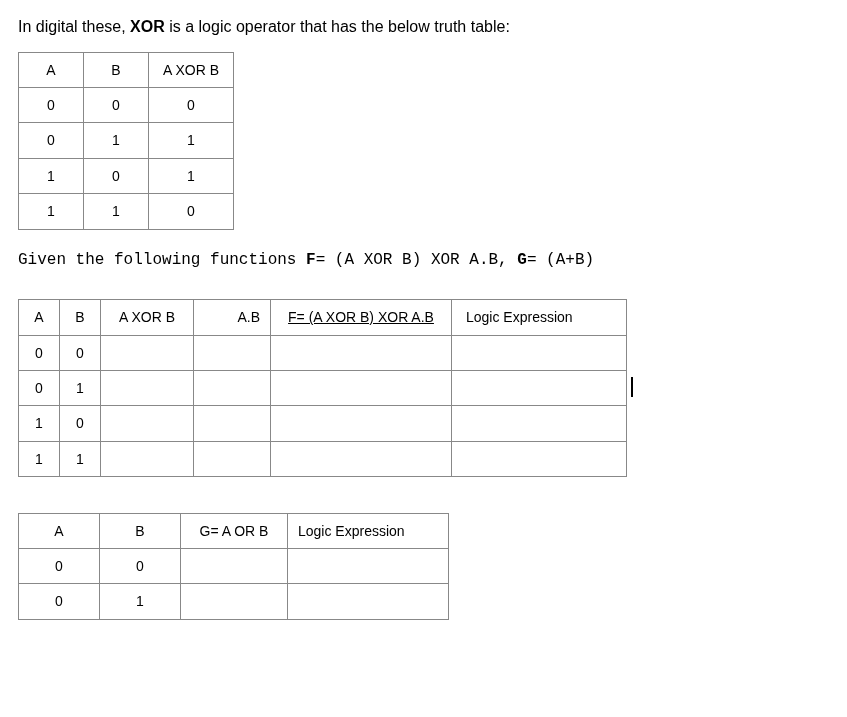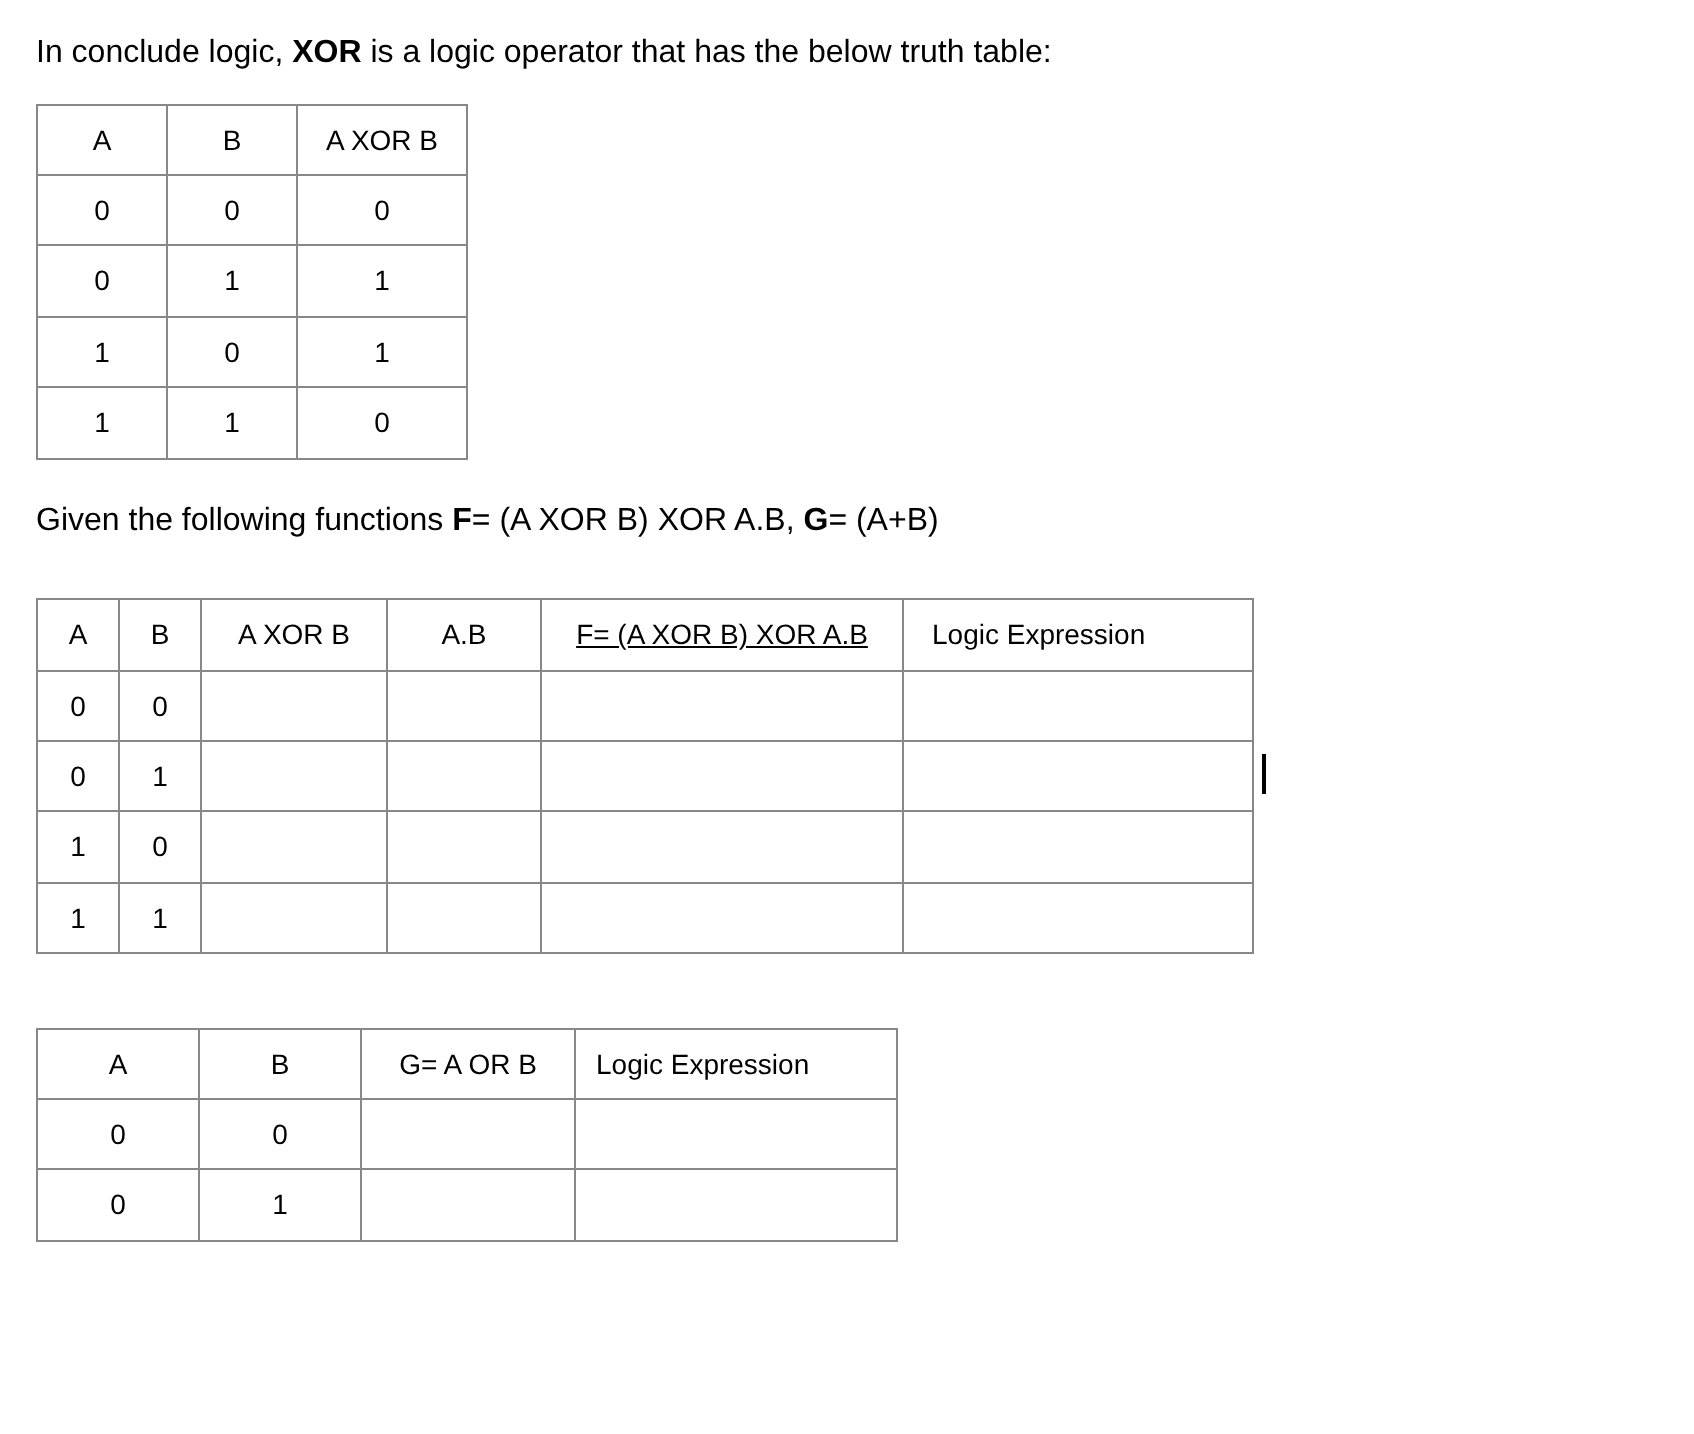--- a/index.html
+++ b/index.html
@@ -22,48 +22,48 @@
   table td, table th {
     border: 1px solid #888;
     text-align: center;
     font-weight: normal;
     font-size: 14px;
     padding: 6px 10px;
     height: 18px;
   }
   .xor-table td, .xor-table th { width: 44px; }
   .xor-table th:last-child, .xor-table td:last-child { width: 64px; }
-  .given { margin: 6px 0 16px 0; }
+  .given { margin: 6px 0 16px 0; font-family: Liberation Mono, monospace; }
   .q-list { margin-left: 24px; }
   .q-item { margin-bottom: 12px; line-height: 2.0; }
   .sub-indent { margin-left: 24px; }
   .f-table th.ab, .f-table td.ab { width: 28px; padding:6px 6px;}
   .f-table th.axb { width: 72px; }
-  .f-table th.adb { width: 56px; }
+  .f-table th.adb { width: 56px; text-align: right; }
   .f-table th.feq { width: 160px; text-decoration: underline; }
   .f-table th.le { width: 150px; text-align:left; padding-left:14px;}
   .f-table td { height: 18px; }
   .g-table th.ab, .g-table td.ab { width: 60px; }
   .g-table th.gor { width: 86px; }
   .g-table th.le { width: 140px; text-align:left; padding-left:10px;}
   .g-table td { height: 18px; }
   .cursor-mark {
     position: absolute;
     border-left: 2px solid #000;
     height: 20px;
   }
   .table-wrap { position: relative; display:inline-block; }
 </style>
 </head>
 <body>
 
 
 
 <div class="intro">
-  <span>In conclude logic, </span><span class="bold">XOR</span><span> is a logic operator that has the below truth table:</span>
+  <span>In digital these, </span><span class="bold">XOR</span><span> is a logic operator that has the below truth table:</span>
 </div>
 
 <table class="xor-table">
   <tbody>
       <tr>
     <th>A</th>
     <th>B</th>
     <th>A XOR B</th>
   </tr>
   <tr>

